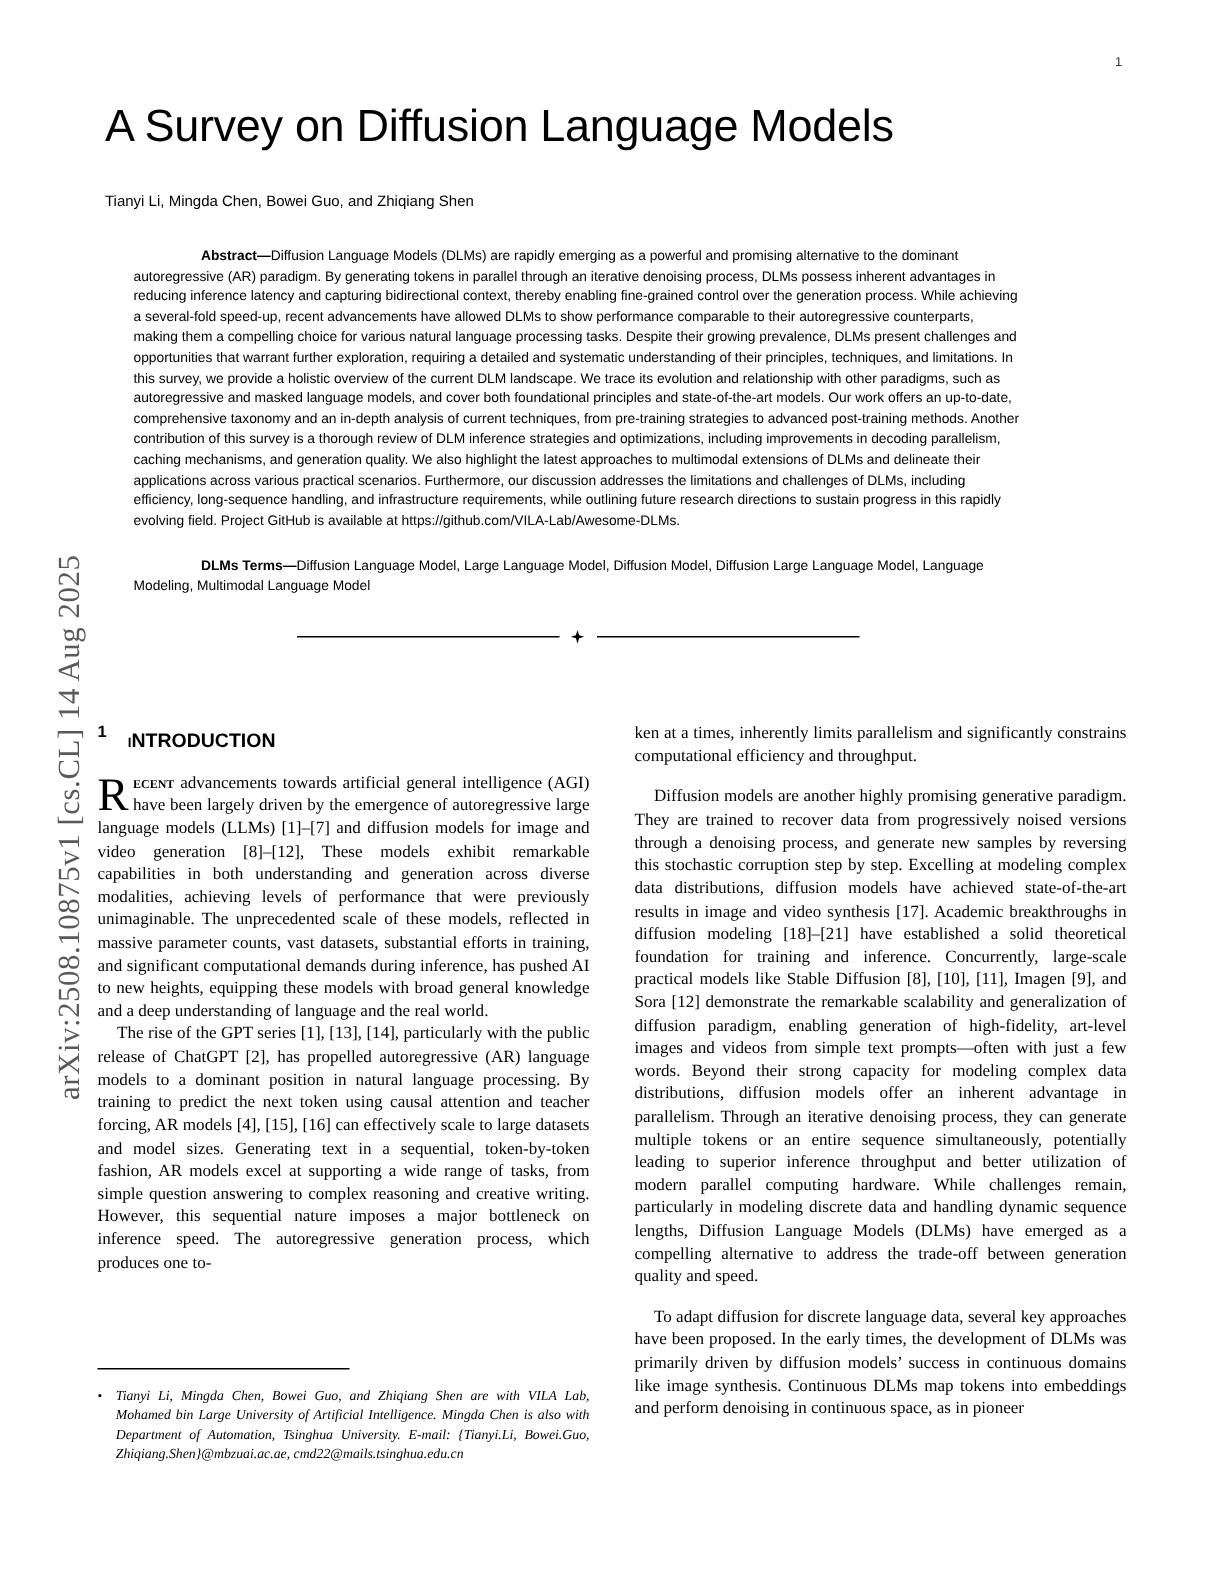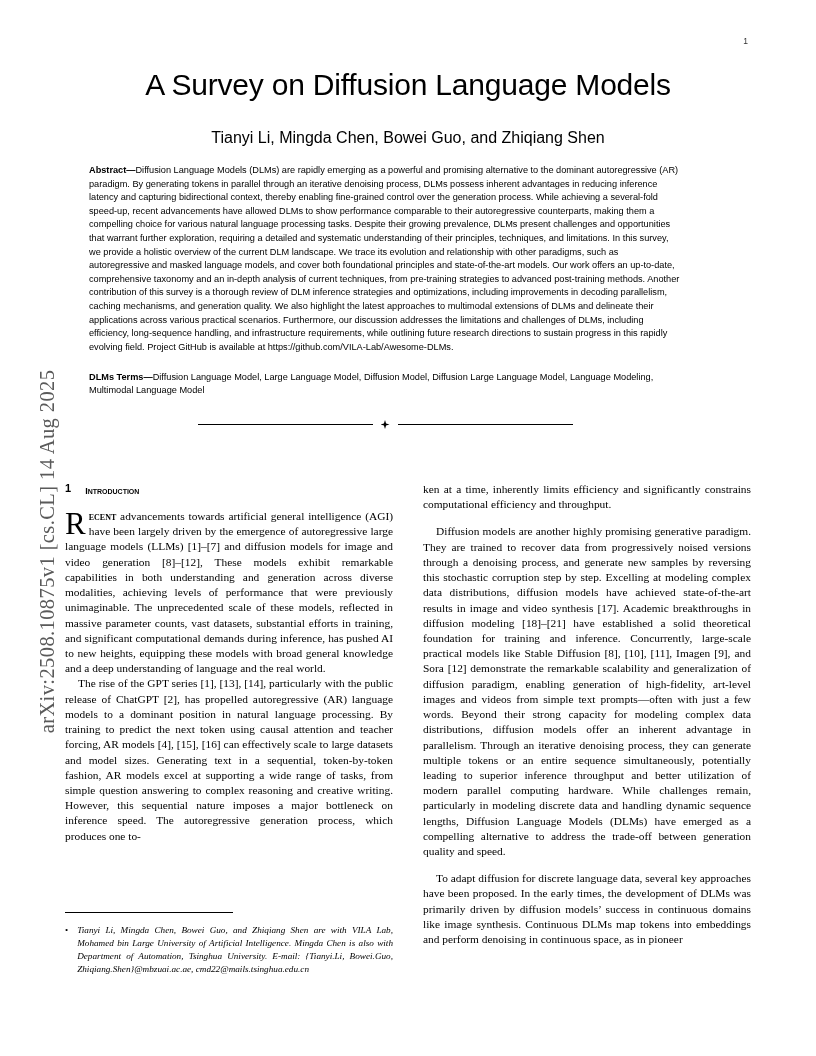--- a/index.html
+++ b/index.html
@@ -44,51 +44,52 @@
     font-size: 8.5px;
     color: #333;
   }
 
   
   .title-block {
     position: absolute;
     left: 70px;
     top: 68px;
     width: 676px;
-    text-align: center;
+    text-align: left;
   }
   .paper-title {
     font-family: "Liberation Sans", sans-serif;
     font-size: 30px;
     font-weight: 400;
     line-height: 1.15;
     margin: 0;
     letter-spacing: -0.2px;
   }
   .paper-authors {
     font-family: "Liberation Sans", sans-serif;
-    font-size: 16px;
+    font-size: 10px;
     font-weight: 400;
     margin: 26px 0 0 0;
   }
 
   
   .abstract-block {
     position: absolute;
     left: 89px;
     top: 164px;
     width: 592px;
     font-family: "Liberation Sans", sans-serif;
     font-size: 9.2px;
     line-height: 1.48;
     text-align: left;
   }
   .abstract-block p { margin: 0; }
   .lead-in {
     font-weight: bold;
+    margin-left: 45px;
   }
   .index-terms {
     margin-top: 16px !important;
   }
 
   
   .divider {
     position: absolute;
     left: 89px;
     top: 420px;
@@ -128,21 +129,21 @@
     font-family: "Liberation Sans", sans-serif;
     font-size: 11px;
     font-weight: bold;
     margin: 0 0 12px 0;
     display: flex;
     gap: 14px;
   }
   .section-head .sec-title {
     font-variant: small-caps;
     text-transform: lowercase;
-    font-size: 10px;
+    font-size: 18px;
   }
   .section-head .sec-title::first-letter {
     font-size: 13.5px;
   }
   .body-par {
     font-family: "Liberation Serif", serif;
     font-size: 11.4px;
     line-height: 1.335;
     text-align: justify;
     margin: 0;
@@ -242,21 +243,21 @@
         <span>1</span>
         <span class="sec-title">Introduction</span>
       </div>
       <p class="dropcap-par">
         <span class="dropcap">R</span><span class="smallcaps-run">ECENT</span><span> advancements towards artificial general intelligence (AGI) have been largely driven by the emergence of autoregressive large language models (LLMs) [1]–[7] and diffusion models for image and video generation [8]–[12], These models exhibit remarkable capabilities in both understanding and generation across diverse modalities, achieving levels of performance that were previously unimaginable. The unprecedented scale of these models, reflected in massive parameter counts, vast datasets, substantial efforts in training, and significant computational demands during inference, has pushed AI to new heights, equipping these models with broad general knowledge and a deep understanding of language and the real world.</span>
       </p>
       <p class="body-par">The rise of the GPT series [1], [13], [14], particularly with the public release of ChatGPT [2], has propelled autoregressive (AR) language models to a dominant position in natural language processing. By training to predict the next token using causal attention and teacher forcing, AR models [4], [15], [16] can effectively scale to large datasets and model sizes. Generating text in a sequential, token-by-token fashion, AR models excel at supporting a wide range of tasks, from simple question answering to complex reasoning and creative writing. However, this sequential nature imposes a major bottleneck on inference speed. The autoregressive generation process, which produces one to-</p>
     </div>
 
     <div class="col">
-      <p class="body-par first">ken at a time, inherently limits efficiency and significantly constrains computational efficiency and throughput.</p>
+      <p class="body-par first">ken at a times, inherently limits parallelism and significantly constrains computational efficiency and throughput.</p>
       <p class="body-par">Diffusion models are another highly promising generative paradigm. They are trained to recover data from progressively noised versions through a denoising process, and generate new samples by reversing this stochastic corruption step by step. Excelling at modeling complex data distributions, diffusion models have achieved state-of-the-art results in image and video synthesis [17]. Academic breakthroughs in diffusion modeling [18]–[21] have established a solid theoretical foundation for training and inference. Concurrently, large-scale practical models like Stable Diffusion [8], [10], [11], Imagen [9], and Sora [12] demonstrate the remarkable scalability and generalization of diffusion paradigm, enabling generation of high-fidelity, art-level images and videos from simple text prompts—often with just a few words. Beyond their strong capacity for modeling complex data distributions, diffusion models offer an inherent advantage in parallelism. Through an iterative denoising process, they can generate multiple tokens or an entire sequence simultaneously, potentially leading to superior inference throughput and better utilization of modern parallel computing hardware. While challenges remain, particularly in modeling discrete data and handling dynamic sequence lengths, Diffusion Language Models (DLMs) have emerged as a compelling alternative to address the trade-off between generation quality and speed.</p>
       <p class="body-par">To adapt diffusion for discrete language data, several key approaches have been proposed. In the early times, the development of DLMs was primarily driven by diffusion models’ success in continuous domains like image synthesis. Continuous DLMs map tokens into embeddings and perform denoising in continuous space, as in pioneer</p>
     </div>
 
   </div>
 
   <div class="footnote">
     <div class="footnote-rule"></div>
     <div class="footnote-item">
       <span class="footnote-bullet">•</span>

